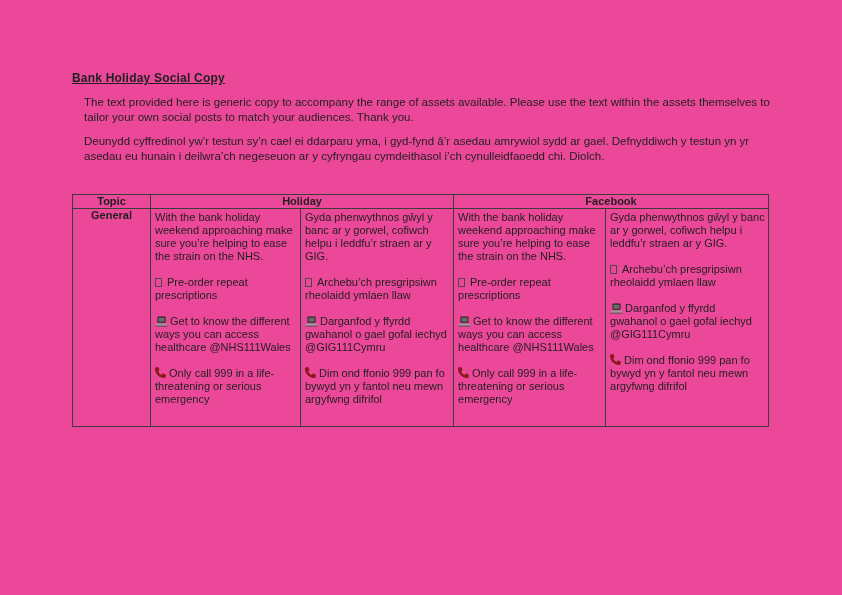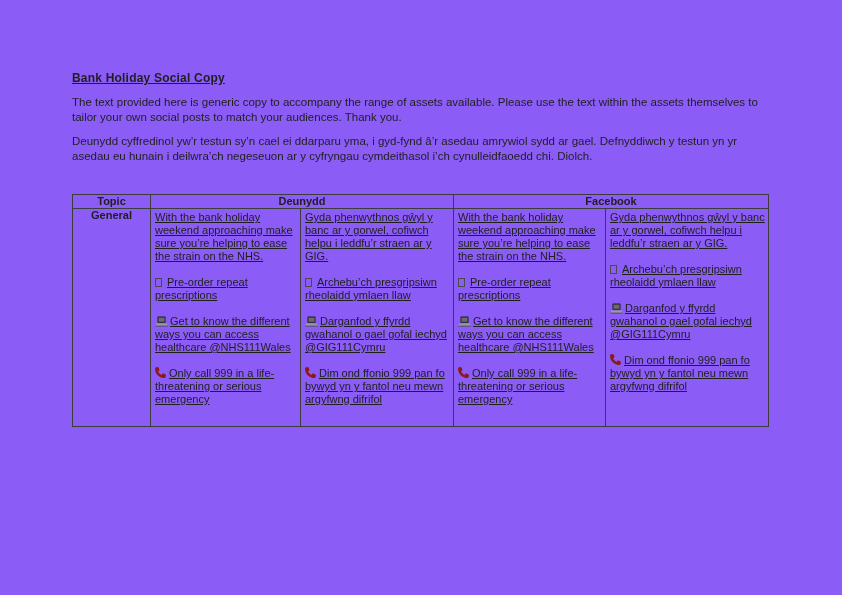--- a/index.html
+++ b/index.html
@@ -8,32 +8,32 @@
     width: 842px; height: 595px;
     font-family: "Liberation Sans", sans-serif;
     color: #1f1f1f;
     position: relative;
     overflow: hidden;
   }
   .page {
     position: absolute; top: 0; left: 0;
     width: 842px; height: 595px;
     padding: 71px 70px 0 72px;
-    background: #8b5cf6;
+    background: #ec4899;
   }
   .doc-title {
     font-size: 12px; font-weight: bold;
     text-decoration: underline;
     margin: 0 0 10px 0;
     letter-spacing: 0.2px;
   }
   .intro {
     font-size: 11.5px;
     line-height: 15px;
-    margin: 0 0 9px 0;
+    margin: 0 0 9px 12px;
     max-width: 700px;
   }
   .intro.last { margin-bottom: 30px; }
 
   table.copy-table {
     border-collapse: collapse;
     table-layout: fixed;
     width: 696px;
     border-radius: 11px;
   }
@@ -52,21 +52,20 @@
   td.topic-cell {
     font-weight: bold;
     text-align: center;
     padding-top: 0;
     font-size: 11px;
   }
   td.content-cell {
     padding: 2px 3px 2px 4px;
     height: 218px;
     line-height: 13px;
-    text-decoration: underline;
   }
   .cell-para { margin: 0 0 13px 0; font-size: 11px; line-height: 13px; }
   .cell-para:last-child { margin-bottom: 0; }
 
   .icon { display: inline-block; vertical-align: baseline; }
   .icon-box {
     width: 7px; height: 9px;
     border: 1px solid #4a4a4a;
     margin-right: 5px;
     vertical-align: -1px;
@@ -90,21 +89,21 @@
     <colgroup>
       <col style="width:78px">
       <col style="width:150px">
       <col style="width:153px">
       <col style="width:152px">
       <col style="width:163px">
     </colgroup>
     <thead>
       <tr>
         <th>Topic</th>
-        <th colspan="2">Deunydd</th>
+        <th colspan="2">Holiday</th>
         <th colspan="2">Facebook</th>
       </tr>
     </thead>
     <tbody>
       <tr>
         <td class="topic-cell">General</td>
         <td class="content-cell">
             <p class="cell-para"><span>With the bank holiday weekend approaching make sure you’re helping to ease the strain on the NHS.</span></p>
             <p class="cell-para"><span class="icon icon-box"></span><span>Pre-order repeat prescriptions</span></p>
             <p class="cell-para"><span class="icon icon-laptop"><svg width="13" height="11" viewBox="0 0 14 12" aria-hidden="true">

